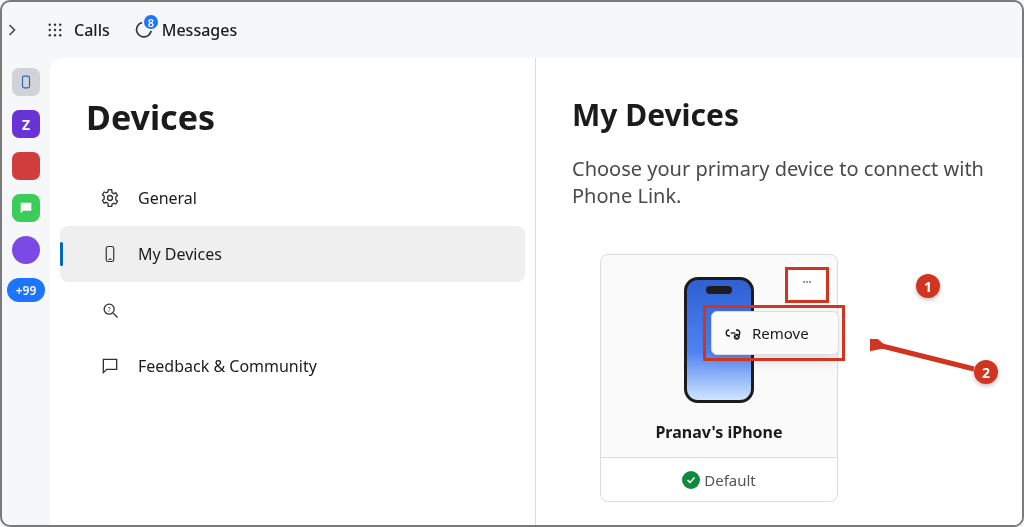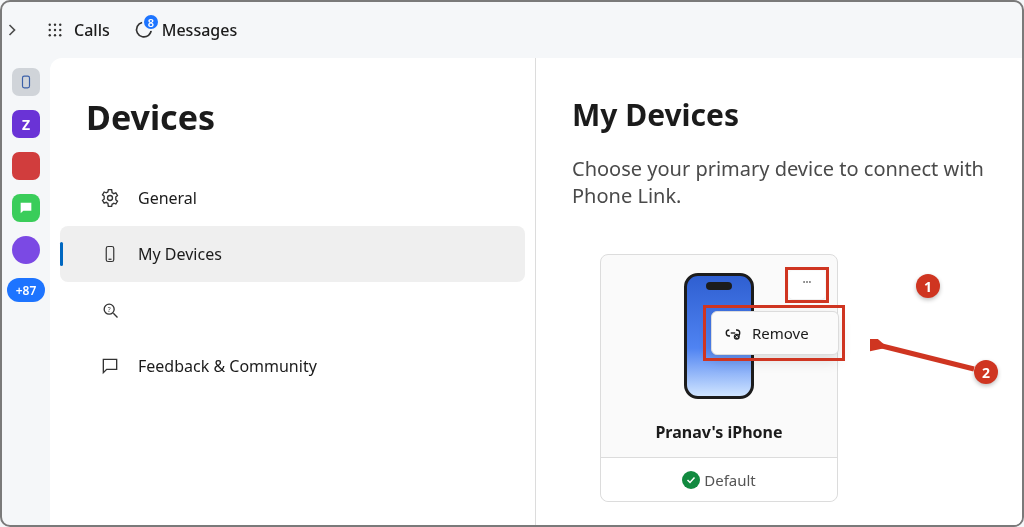--- a/index.html
+++ b/index.html
@@ -137,21 +137,21 @@
     left: 64px; top: 196px;
     width: 238px;
     background: #fafafa;
     border: 1px solid var(--border);
     border-radius: 8px;
     display: flex; flex-direction: column; align-items: center;
     overflow: visible;
   }
   .device-card .pic-wrap {
     width: 100%; height: 152px;
-    display: flex; align-items: flex-start; justify-content: center;
+    display: flex; align-items: center; justify-content: center;
     position: relative;
     padding-top: 18px;
   }
   .phone {
     width: 70px; height: 126px;
     border: 3px solid #1c1c1c;
     border-radius: 14px;
     background: linear-gradient(180deg, #2f5fd1 0%, #4f83f2 60%, #cfe4ff 100%);
     position: relative;
   }
@@ -268,21 +268,21 @@
       <span>Z</span>
     </div>
   <div class="tb-item tb-red"></div>
   <div class="tb-item tb-green">
     <svg viewBox="0 0 24 24" width="16" height="16" fill="#fff">
         <path d="M4 4h16v12H8l-4 4z"></path>
       </svg>
   </div>
   <div class="tb-item tb-violet"></div>
   <div class="tb-item tb-plus">
-      <span>+87</span>
+      <span>+99</span>
     </div>
 </div>
 
 <div class="panels">
 
   <div class="panel left">
     <div class="settings-title">Devices</div>
     <div class="settings-list">
 
       <div class="s-item">

